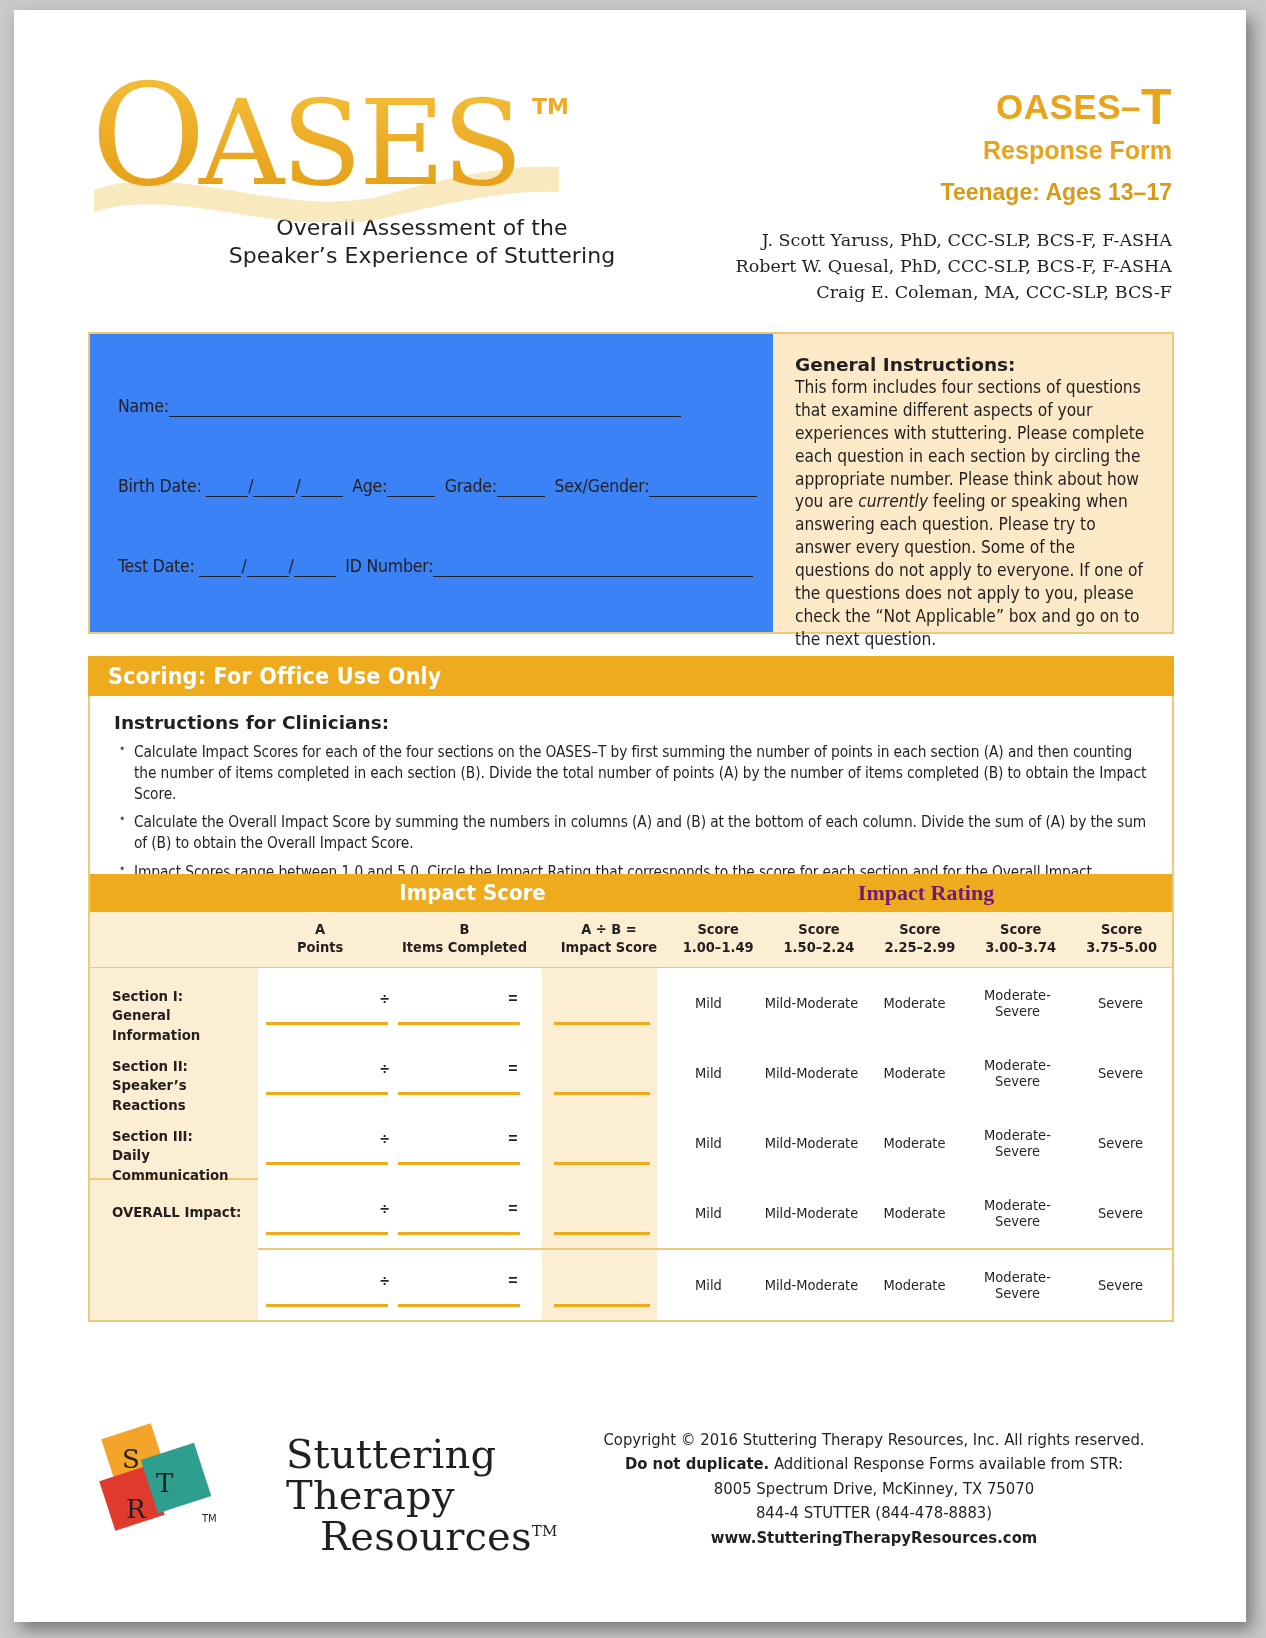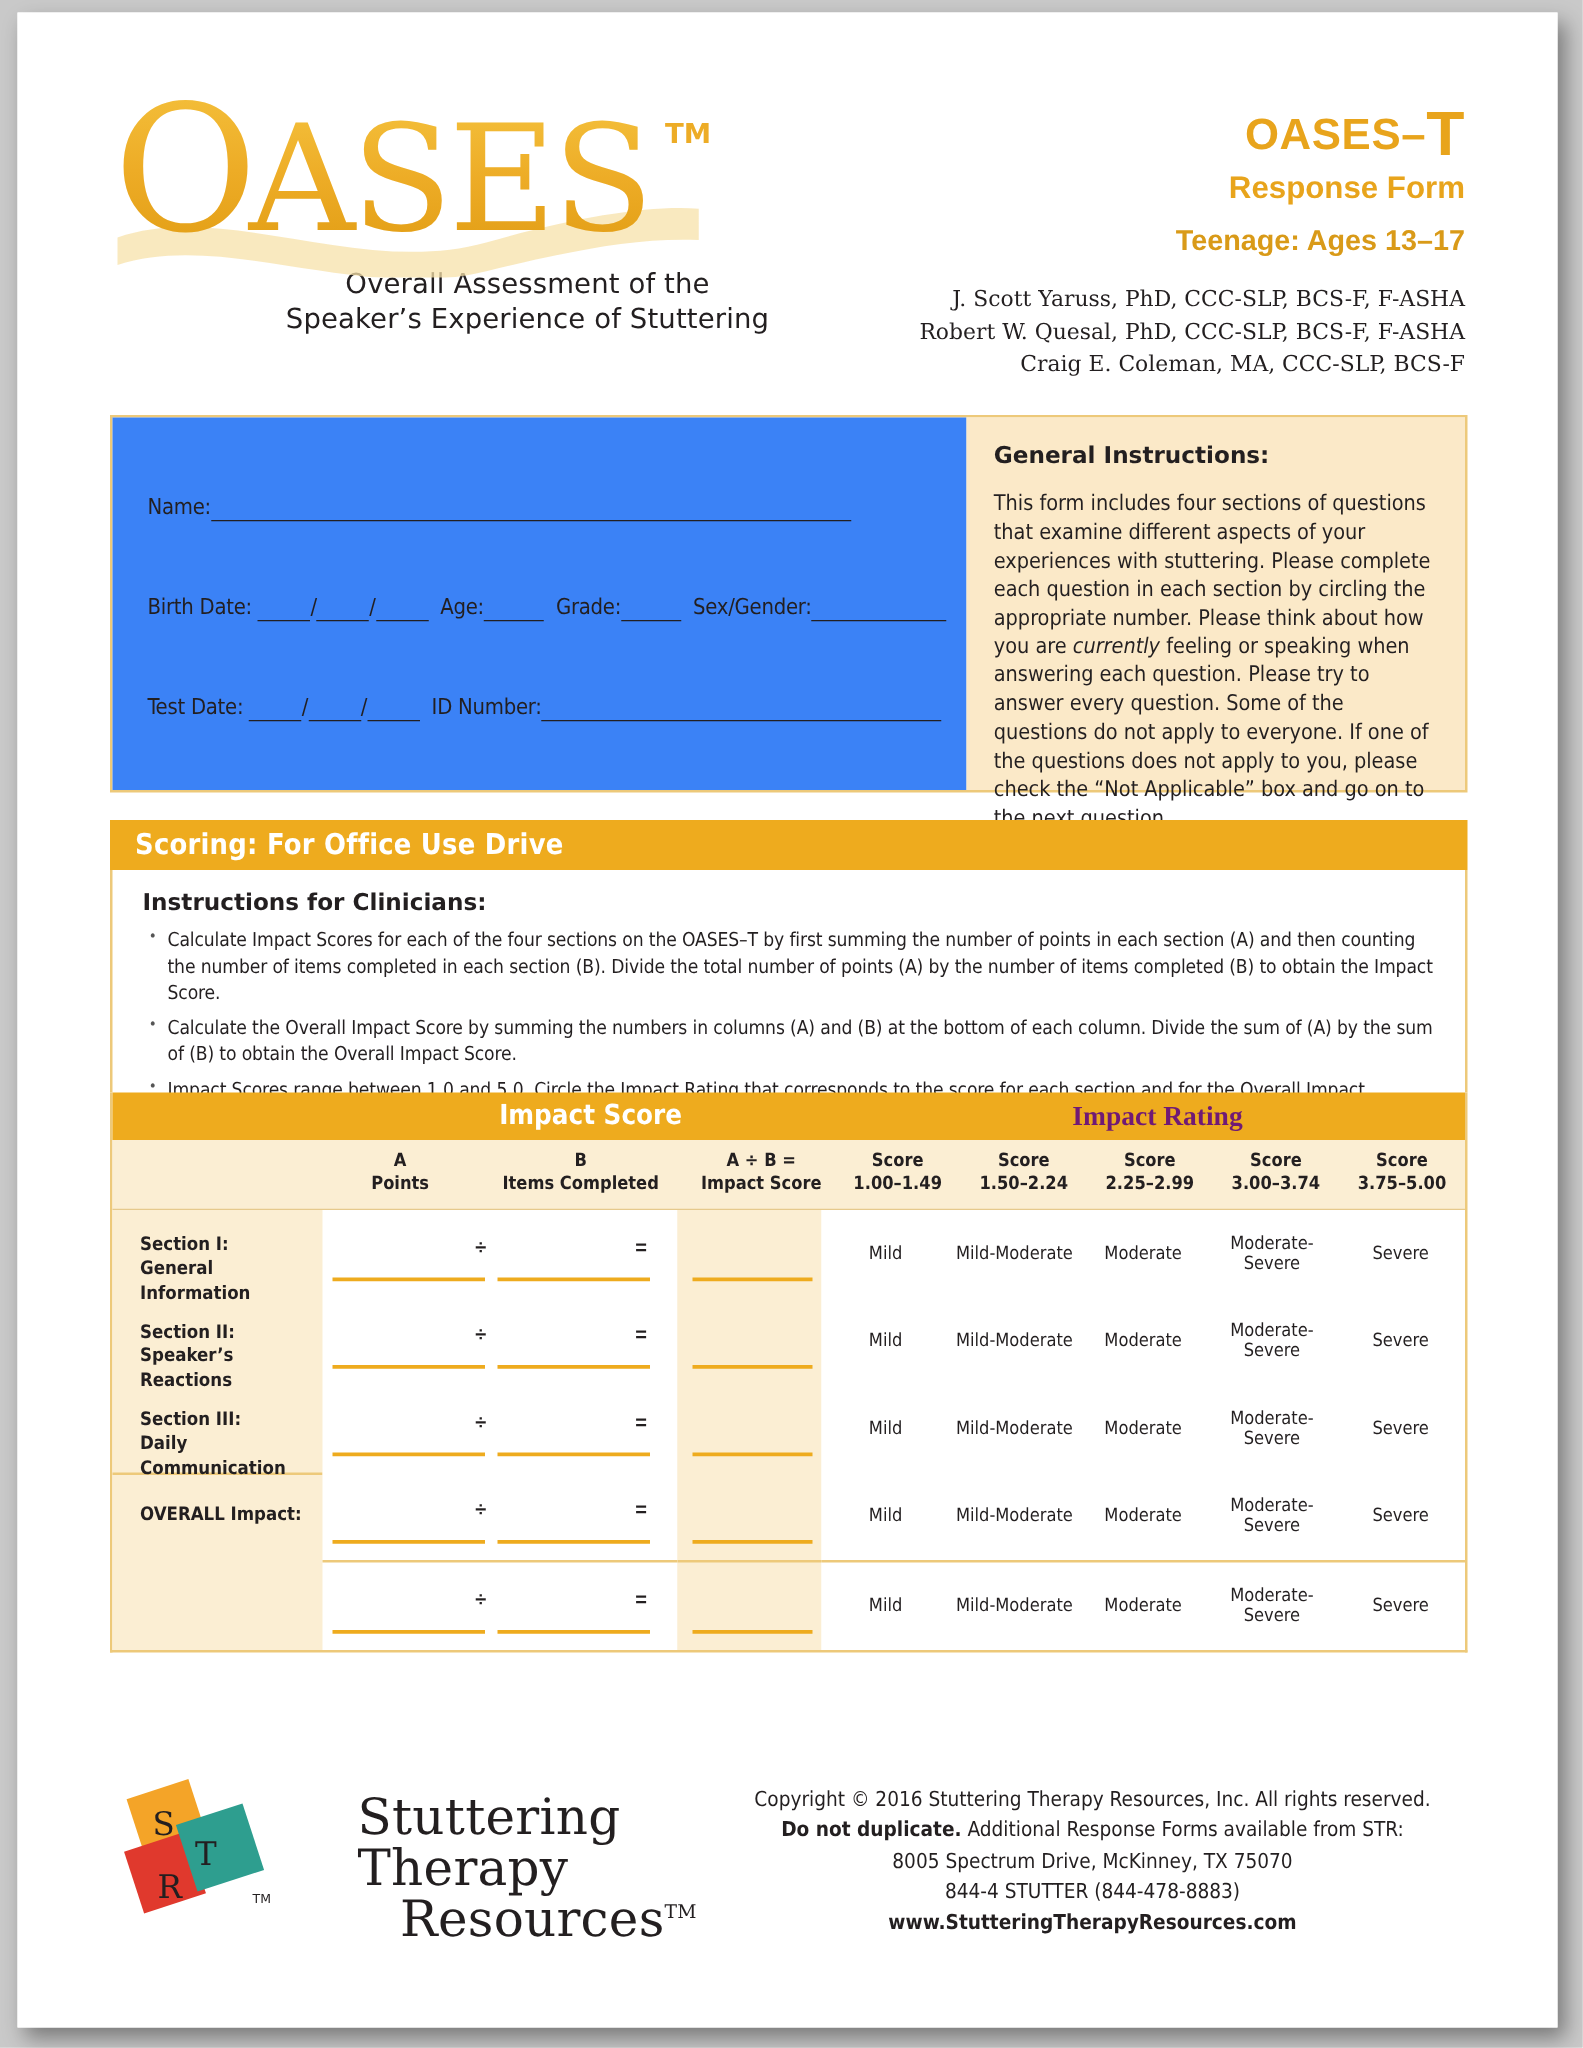--- a/index.html
+++ b/index.html
@@ -96,21 +96,21 @@
   .f-name { left: 28px; top: 62px; }
   .f-birth { left: 28px; top: 142px; }
   .f-test { left: 28px; top: 222px; }
 
   .info-right {
     flex: 1; background: #fbe9c8;
     padding: 20px 20px 14px 22px;
   }
   .gi-title {
     font-size: 18.5px; font-weight: bold; color: #231f20;
-    margin-bottom: 17px;
+    margin-bottom: 1px;
     font-family: "DejaVu Sans", sans-serif;
   }
   .gi-body {
     font-size: 17.2px; color: #231f20; line-height: 1.33;
     font-family: "DejaVu Sans Condensed", "DejaVu Sans", sans-serif;
   }
   .gi-body i { font-style: italic; }
 
   
   .scoring-band {
@@ -312,21 +312,21 @@
       </div>
     </div>
 
     <div class="info-right">
       <div class="gi-title">General Instructions:</div>
       <div class="gi-body"><span>This form includes four sections of questions that examine different aspects of your experiences with stuttering. Please complete each question in each section by circling the appropriate number. Please think about how you are </span><i>currently</i><span> feeling or speaking when answering each question. Please try to answer every question. Some of the questions do not apply to everyone. If one of the questions does not apply to you, please check the “Not Applicable” box and go on to the next question.</span></div>
     </div>
   </div>
 
   <div class="scoring-band">
-    <span>Scoring: For Office Use Drive</span>
+    <span>Scoring: For Office Use Only</span>
   </div>
 
   <div class="clin-box">
     <div class="clin-title">Instructions for Clinicians:</div>
     <ul class="clin-list">
       <li>Calculate Impact Scores for each of the four sections on the OASES–T by first summing the number of points in each section (A) and then counting the number of items completed in each section (B). Divide the total number of points (A) by the number of items completed (B) to obtain the Impact Score.</li>
       <li>Calculate the Overall Impact Score by summing the numbers in columns (A) and (B) at the bottom of each column. Divide the sum of (A) by the sum of (B) to obtain the Overall Impact Score.</li>
       <li>Impact Scores range between 1.0 and 5.0. Circle the Impact Rating that corresponds to the score for each section and for the Overall Impact.</li>
     </ul>
   </div>

